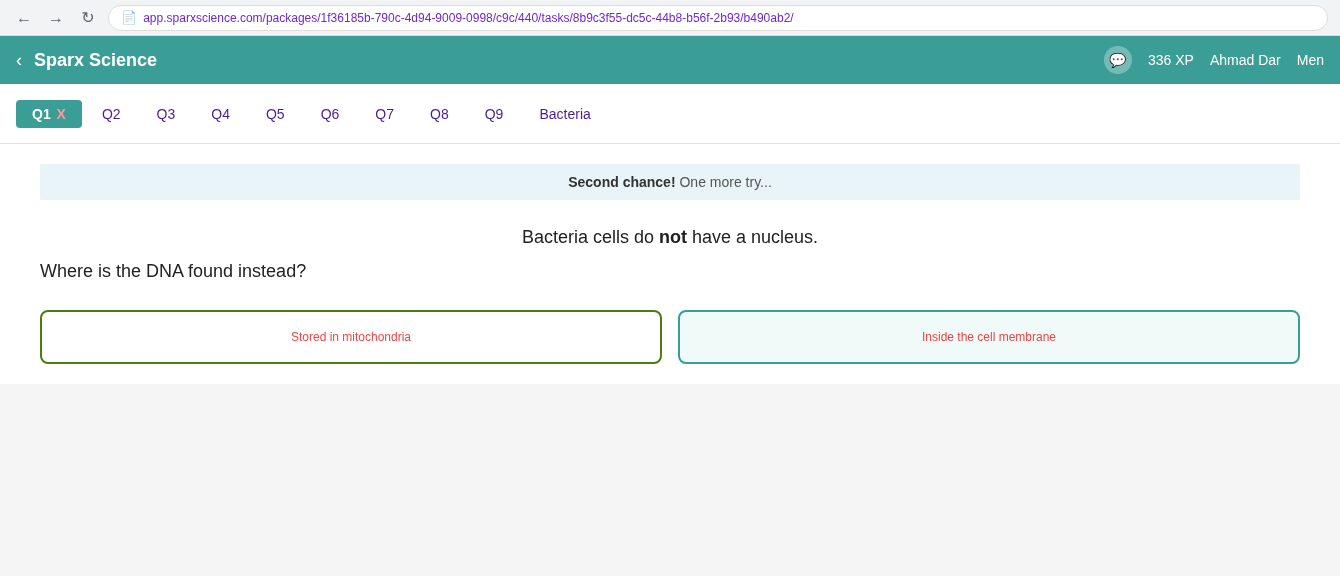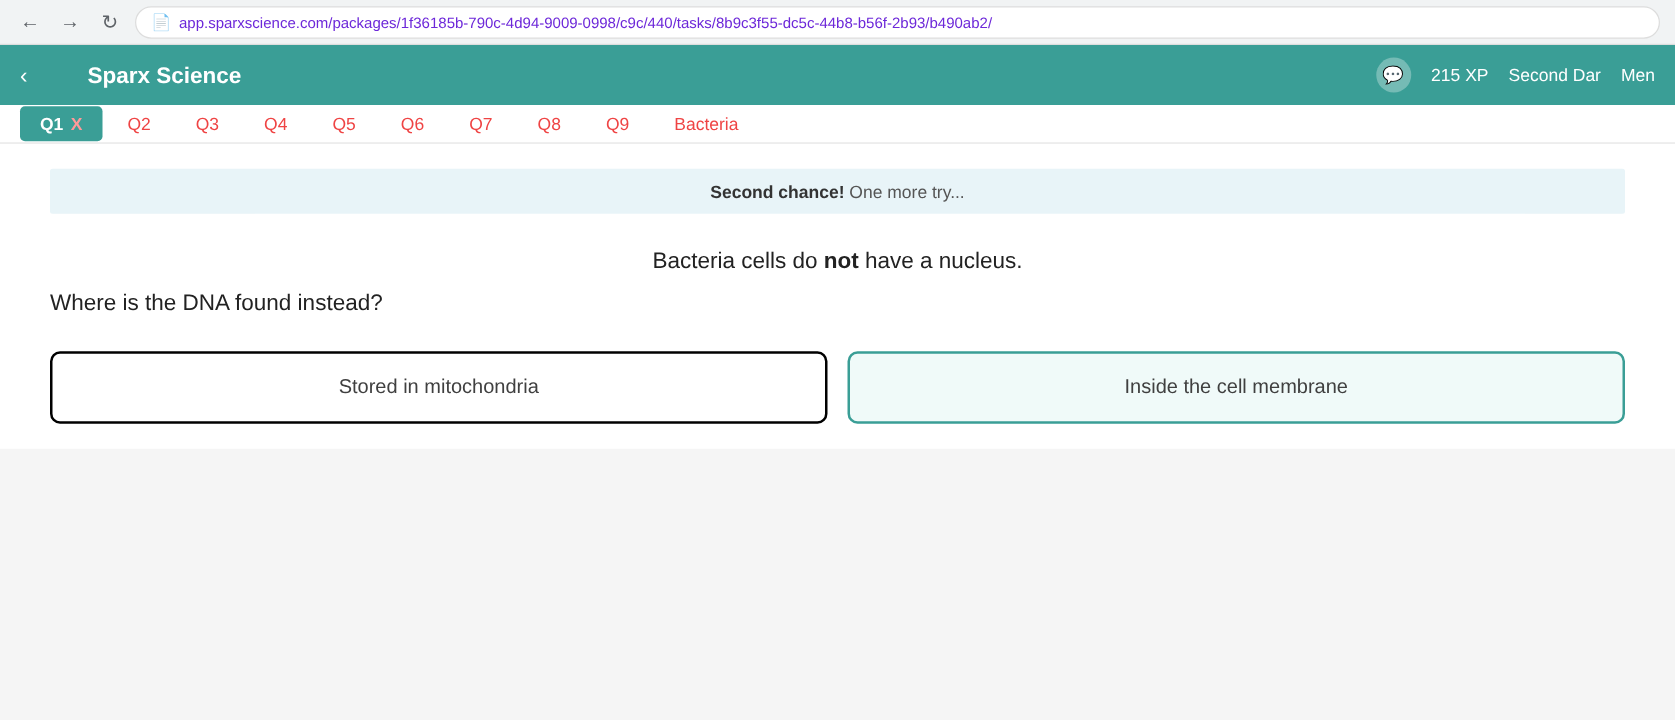--- a/index.html
+++ b/index.html
@@ -50,53 +50,52 @@
       cursor: pointer;
       margin-right: 12px;
       background: none;
       border: none;
     }
     .app-title {
       color: white;
       font-size: 18px;
       font-weight: bold;
       flex: 1;
-      margin-left: 36px;
     }
     .header-right {
       display: flex;
       align-items: center;
       gap: 16px;
       color: white;
       font-size: 14px;
     }
     .chat-icon {
       width: 28px; height: 28px;
       background: rgba(255,255,255,0.3);
       border-radius: 50%;
       display: flex; align-items: center; justify-content: center;
       color: white; font-size: 14px;
     }
 
     
     .tabs-bar {
       background: white;
-      height: 31px;
+      height: 60px;
       display: flex;
       align-items: center;
       padding: 0 16px;
       border-bottom: 1px solid #e0e0e0;
       gap: 4px;
     }
     .tab {
       padding: 6px 16px;
       border-radius: 4px;
       font-size: 14px;
       cursor: pointer;
-      color: #ef4444;
+      color: #4c1d95;
       background: none;
       border: none;
     }
     .tab.active {
       background: #3a9e96;
       color: white;
       font-weight: bold;
     }
     .tab .x-mark {
       color: #e74c3c;
@@ -148,25 +147,25 @@
 
     
     .answers-row {
       display: flex;
       gap: 16px;
       flex-wrap: nowrap;
     }
     .answer-btn {
       flex: 1;
       padding: 18px 20px;
-      border: 2px solid #000000;
+      border: 2px solid #4d7c0f;
       border-radius: 8px;
       background: white;
-      font-size: 16px;
-      color: #404040;
+      font-size: 12px;
+      color: #ef4444;
       cursor: pointer;
       text-align: center;
       transition: background 0.15s, border-color 0.15s;
     }
     .answer-btn.hovered {
       border-color: #3a9e96;
       background: #f0faf9;
     }
   </style>
 </head>
@@ -180,22 +179,22 @@
     <span style="color:#888; font-size:13px;">📄</span>
     <span class="url-text">app.sparxscience.com/packages/1f36185b-790c-4d94-9009-0998/c9c/440/tasks/8b9c3f55-dc5c-44b8-b56f-2b93/b490ab2/</span>
   </div>
 </div>
 
 <div class="app-header">
   <button class="back-btn">‹</button>
   <span class="app-title">Sparx Science</span>
   <div class="header-right">
     <div class="chat-icon">💬</div>
-    <span>215 XP</span>
-    <span>Second Dar</span>
+    <span>336 XP</span>
+    <span>Ahmad Dar</span>
     <span style="cursor:pointer;">Men</span>
   </div>
 </div>
 
 <div class="tabs-bar">
   <button class="tab active">Q1 <span class="x-mark">X</span></button>
   <button class="tab">Q2</button>
   <button class="tab">Q3</button>
   <button class="tab">Q4</button>
   <button class="tab">Q5</button>

